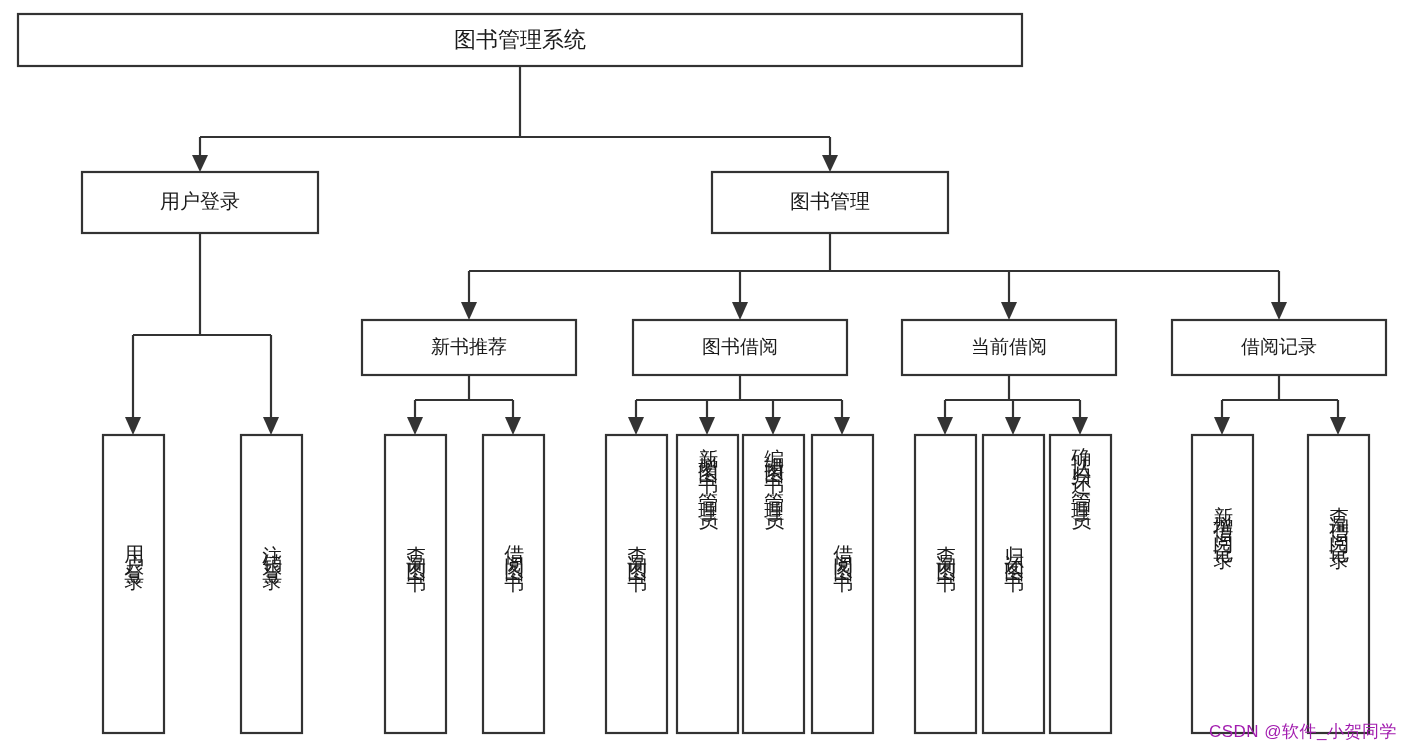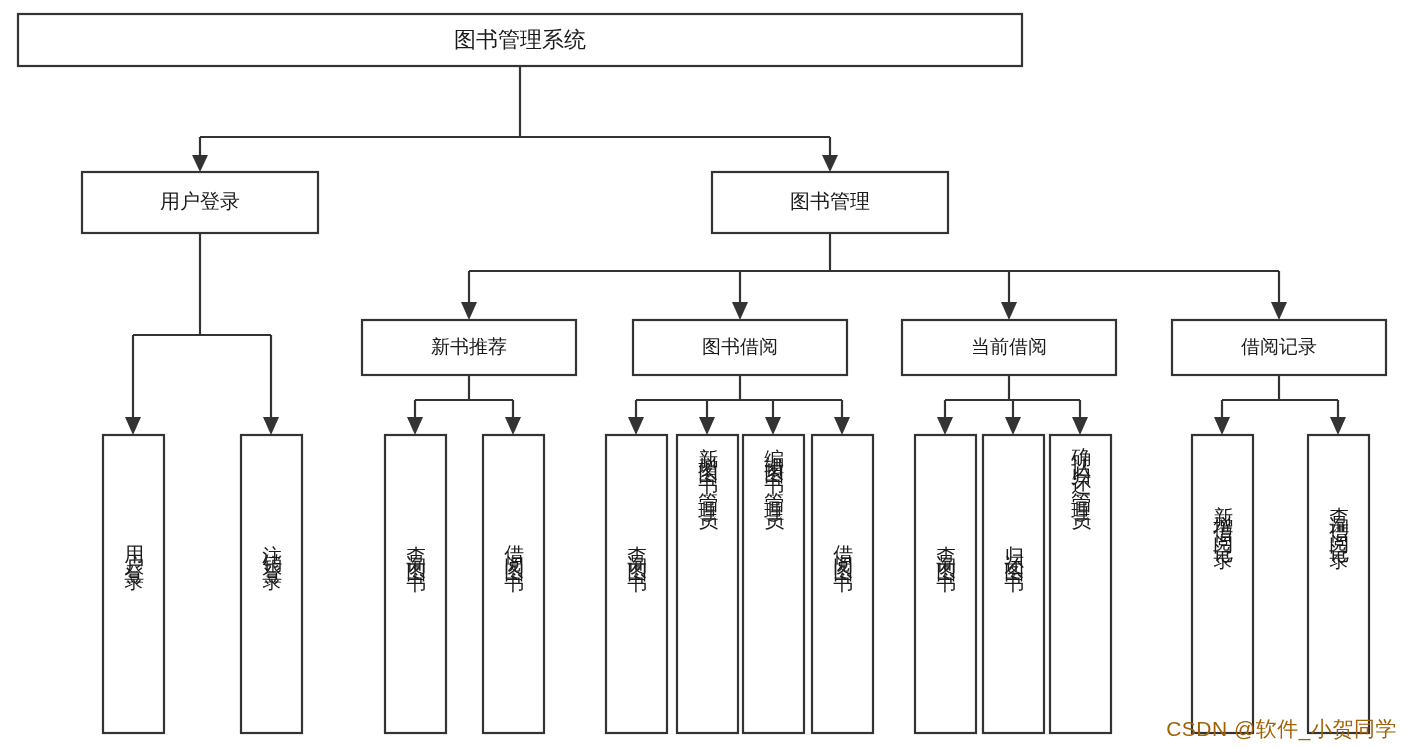--- a/index.html
+++ b/index.html
@@ -30,22 +30,22 @@
     stroke:#333333;
     stroke-width:2.2;
     fill:none;
     stroke-linecap:butt;
   }
   .arrow-head{fill:#333333;stroke:none;}
   .watermark{
     position:absolute;
     right:8px;
     bottom:4px;
-    font-size:21px;
-    color:#a16207;
+    font-size:17px;
+    color:#a21caf;
     font-family:"Liberation Sans","DejaVu Sans",sans-serif;
     white-space:nowrap;
     letter-spacing:0.5px;
     pointer-events:none;
   }
 </style>
 </head>
 <body>
 
 <div id="diagram-root">

